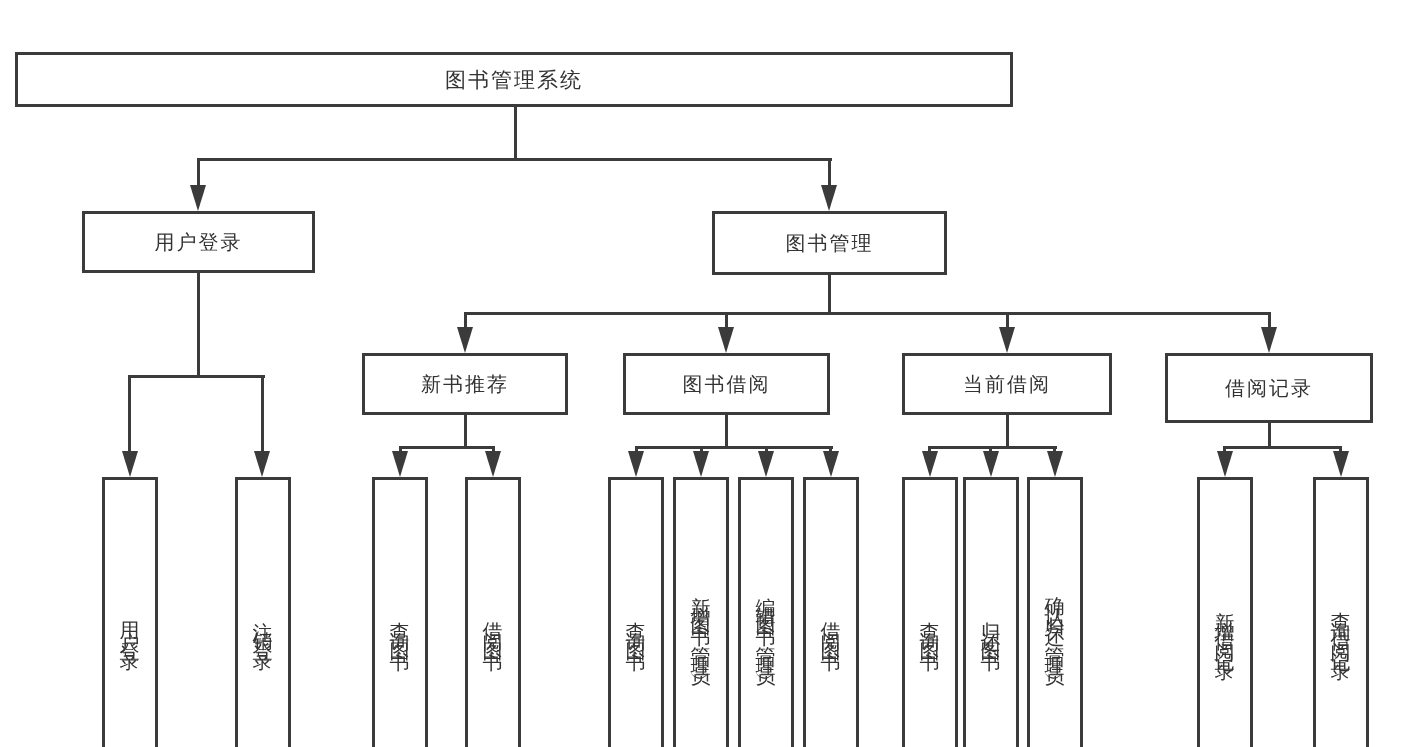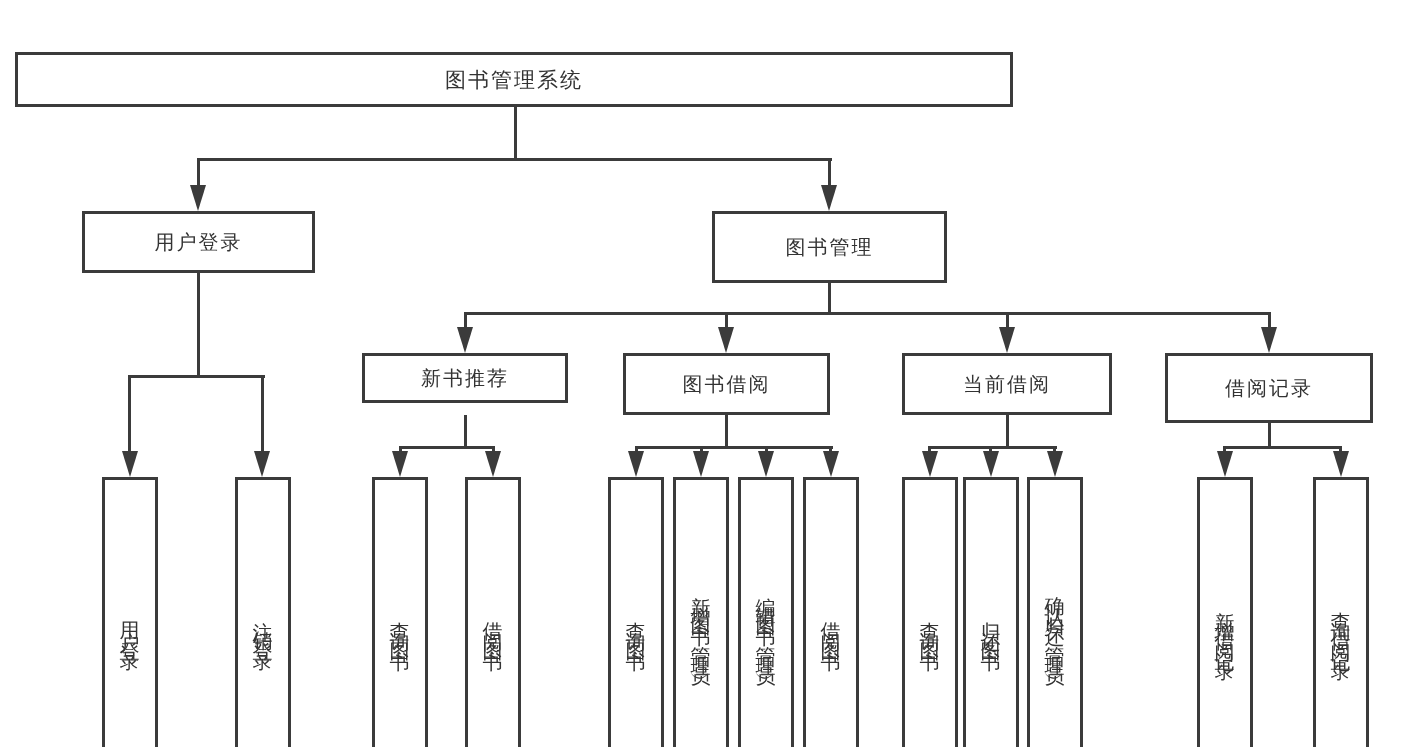--- a/index.html
+++ b/index.html
@@ -95,25 +95,25 @@
     <div class="ar" style="left:1333px;top:411px;"></div>
   </div>
 
   <div class="box" style="left:15px;top:12px;width:998px;height:55px;">
     <span class="rootlabel">图书管理系统</span>
   </div>
 
   <div class="box" style="left:82px;top:171px;width:233px;height:62px;">
     <span class="hlabel">用户登录</span>
   </div>
-  <div class="box" style="left:712px;top:171px;width:235px;height:72px;">
+  <div class="box" style="left:712px;top:171px;width:235px;height:64px;">
     <span class="hlabel">图书管理</span>
   </div>
 
-  <div class="box" style="left:362px;top:313px;width:206px;height:50px;">
+  <div class="box" style="left:362px;top:313px;width:206px;height:62px;">
     <span class="hlabel">新书推荐</span>
   </div>
   <div class="box" style="left:902px;top:313px;width:210px;height:62px;">
     <span class="hlabel">当前借阅</span>
   </div>
   <div class="box" style="left:623px;top:313px;width:207px;height:62px;">
     <span class="hlabel">图书借阅</span>
   </div>
   <div class="box" style="left:1165px;top:313px;width:208px;height:70px;">
     <span class="hlabel">借阅记录</span>

